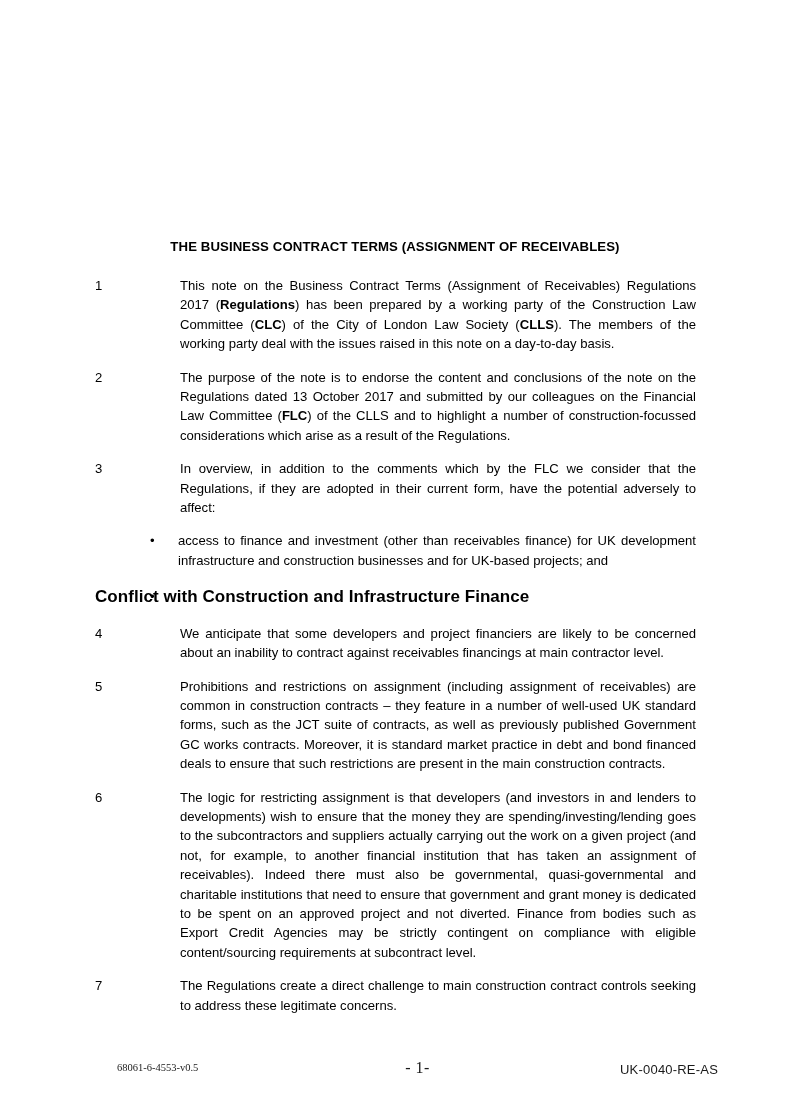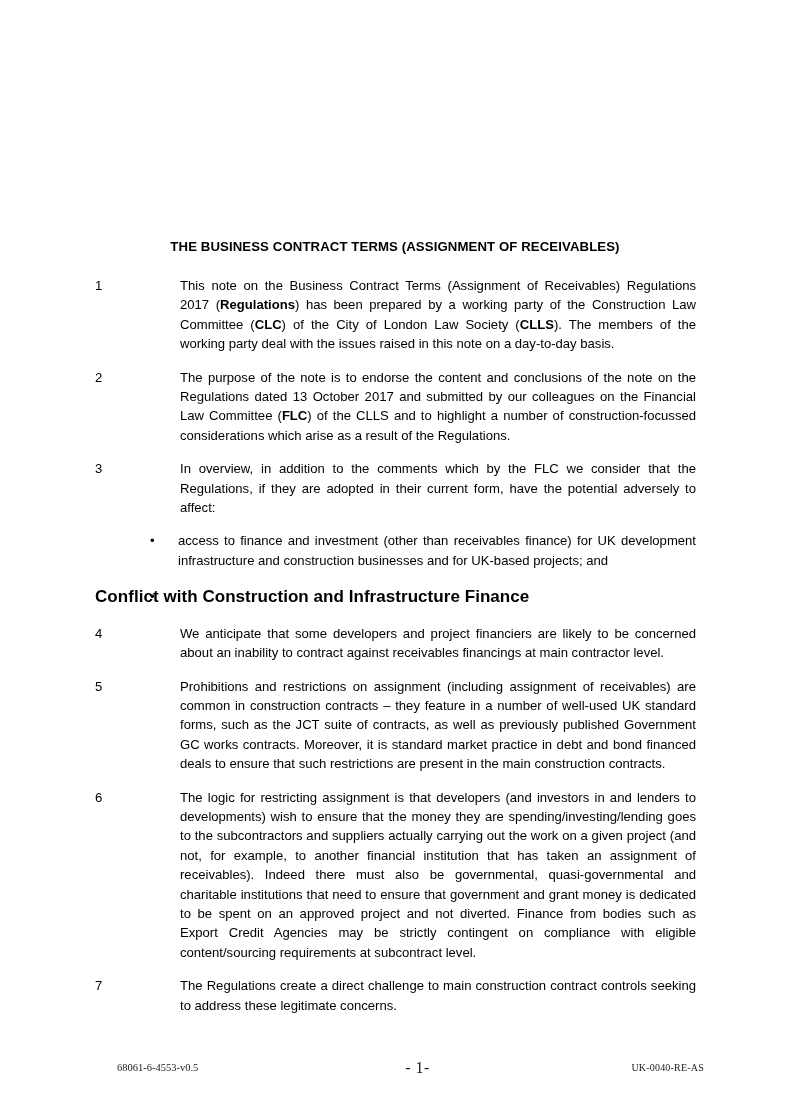--- a/index.html
+++ b/index.html
@@ -148,24 +148,24 @@
     right: 0;
     top: 0;
     text-align: center;
     font-family: "Liberation Serif", serif;
     font-size: 16px;
     color: #1a1a1a;
     letter-spacing: 0.5px;
   }
   .footer-right {
     position: absolute;
-    right: 14px;
+    right: 0;
     top: 3px;
-    font-family: Liberation Serif, serif;
-    font-size: 10px;
+    font-family: Liberation Sans, sans-serif;
+    font-size: 13px;
     color: #1a1a1a;
     letter-spacing: 0.2px;
   }
 </style>
 </head>
 <body>
 
 <div class="page">
 
 

